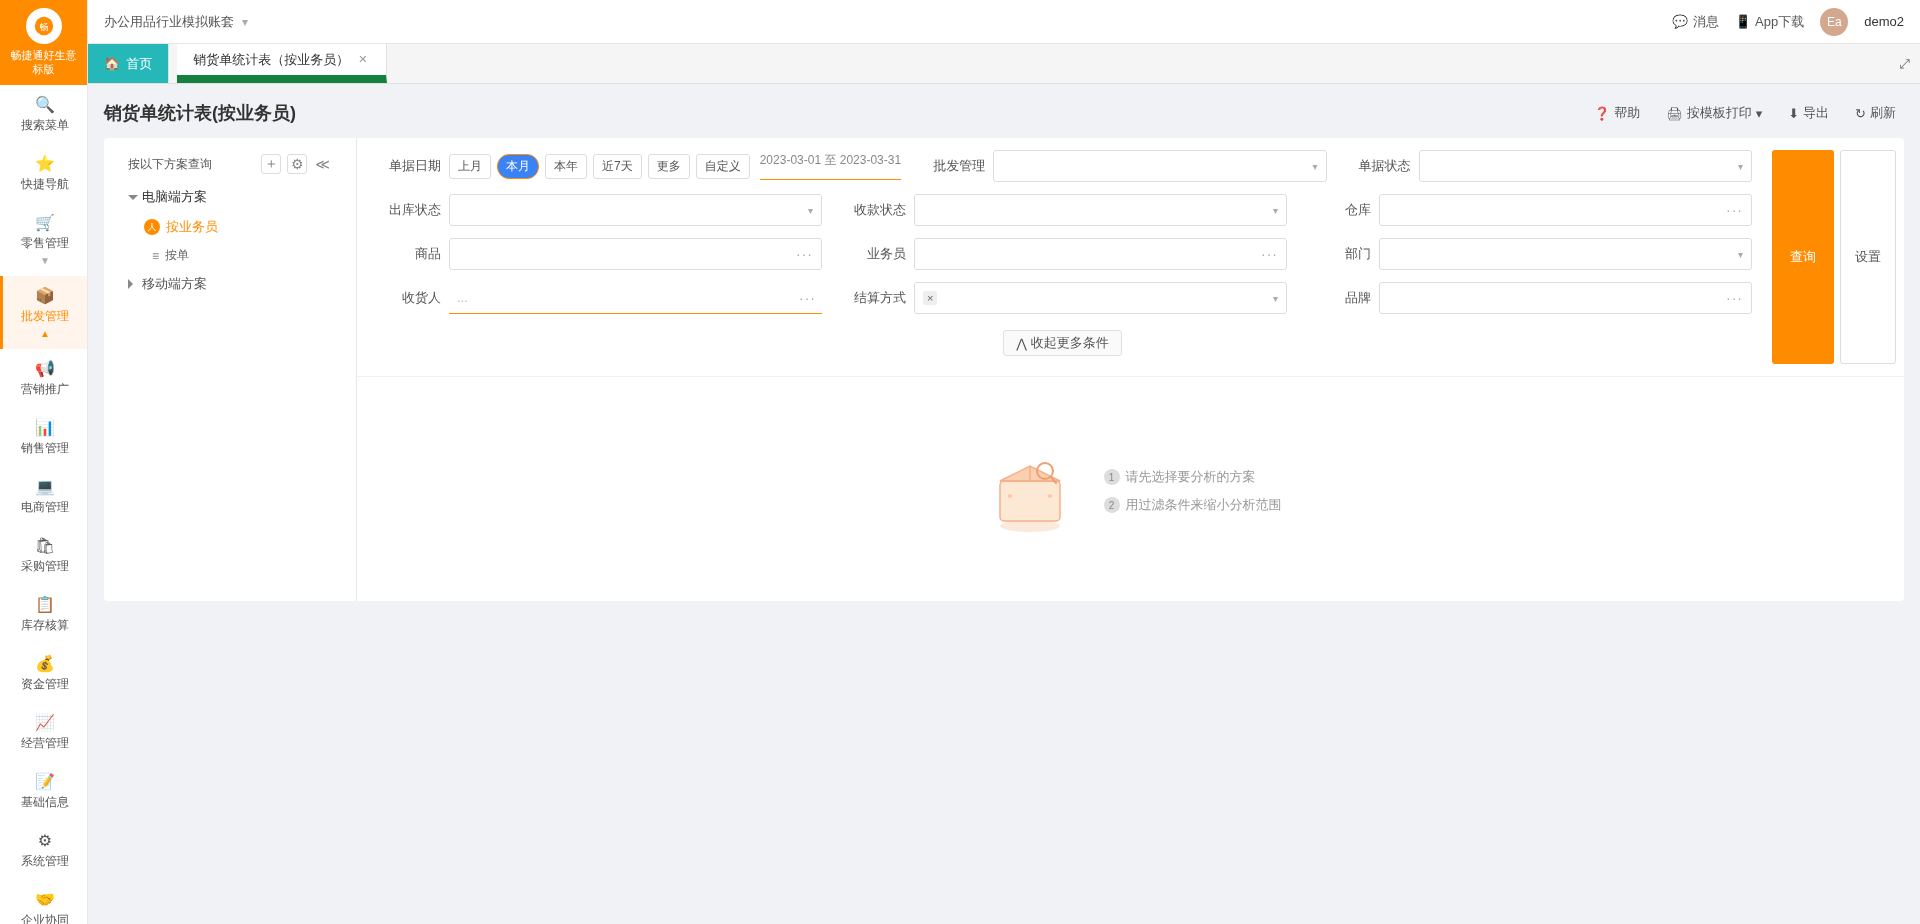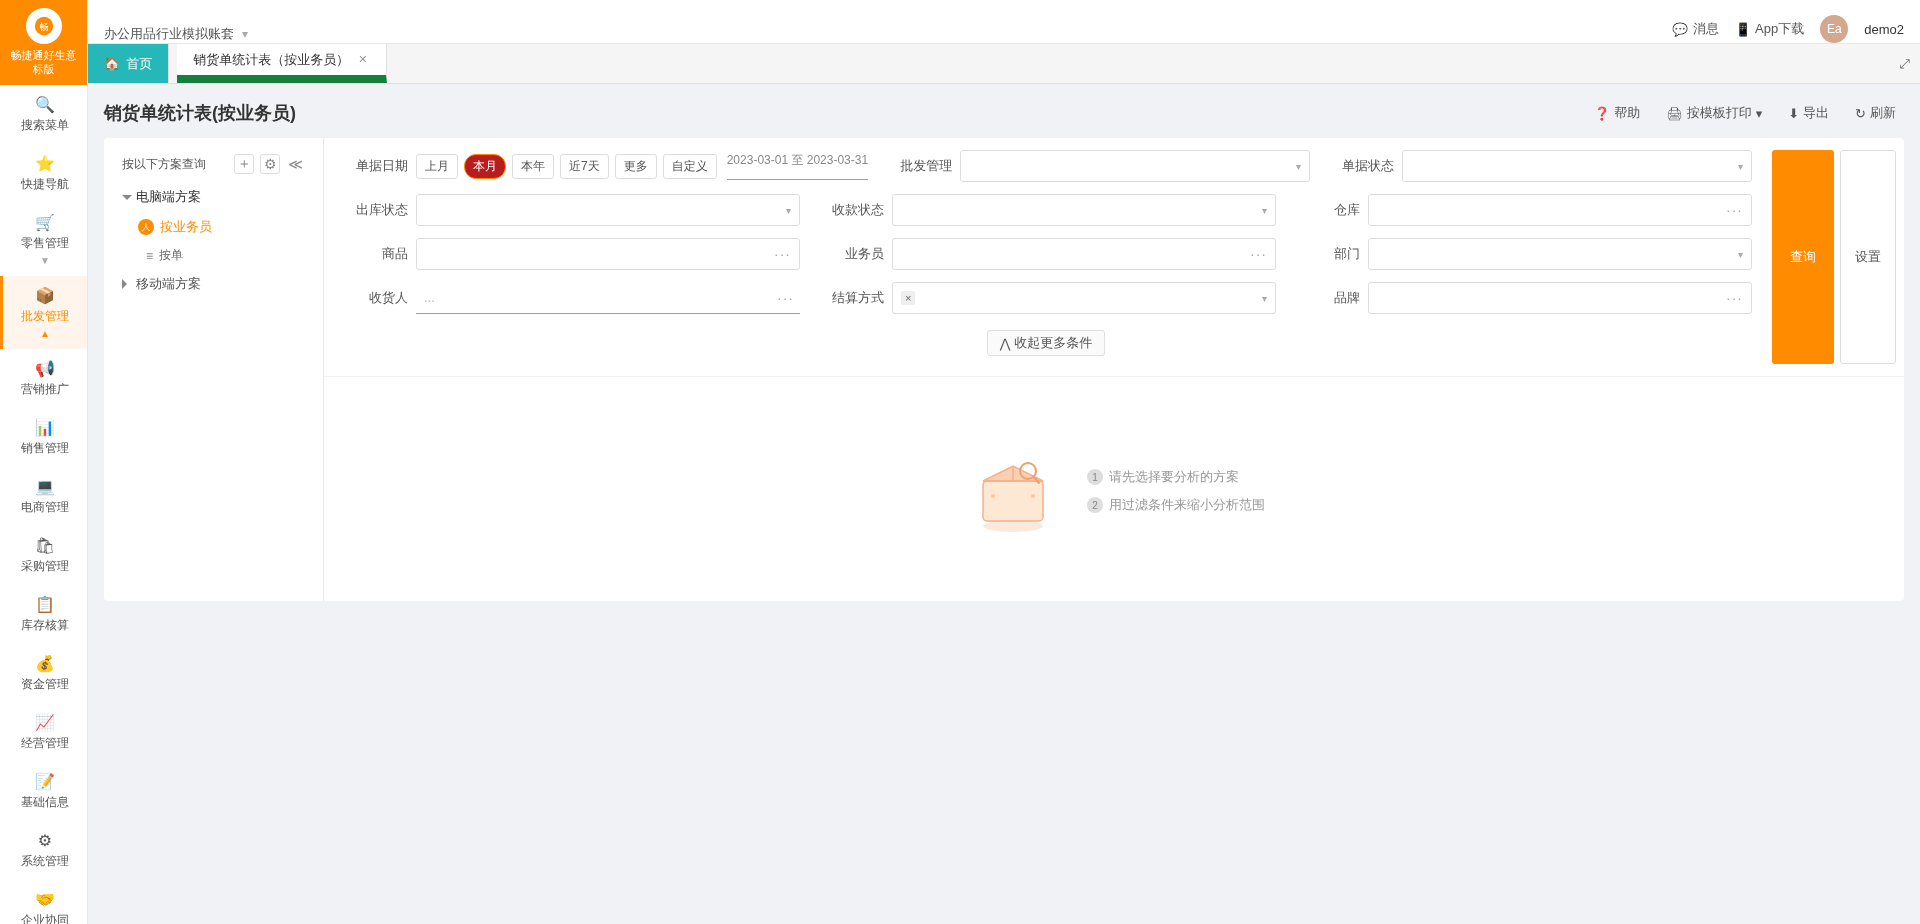--- a/index.html
+++ b/index.html
@@ -14,21 +14,21 @@
     .sidebar-nav { width: 100%; flex: 1; overflow-y: auto; }
     .sidebar-nav::-webkit-scrollbar { width: 0; }
     .sidebar-nav-item { width: 100%; padding: 10px 4px; text-align: center; cursor: pointer; color: #555; font-size: 12px; display: flex; flex-direction: column; align-items: center; gap: 3px; border-left: 3px solid transparent; }
     .sidebar-nav-item.active { color: #ff8c00; border-left-color: #ff8c00; background: #fff5ec; }
     .sidebar-nav-item .nav-icon { font-size: 16px; }
 
     
     #main { flex: 1; display: flex; flex-direction: column; height: 100%; overflow: hidden; }
 
     
-    #topbar { height: 44px; background: #fff; border-bottom: 1px solid #e8e8e8; display: flex; align-items: flex-end; padding: 0 16px; gap: 12px; justify-content: space-between; }
+    #topbar { height: 44px; background: #fff; border-bottom: 1px solid #e8e8e8; display: flex; align-items: center; padding: 0 16px; gap: 12px; justify-content: space-between; }
     #topbar-left { display: flex; align-items: center; gap: 8px; }
     #breadcrumb-text { font-size: 13px; color: #555; }
     #breadcrumb-arrow { color: #aaa; font-size: 12px; cursor: pointer; }
     #topbar-right { display: flex; align-items: center; gap: 16px; }
     .topbar-action { display: flex; align-items: center; gap: 4px; cursor: pointer; color: #555; font-size: 13px; }
     #avatar { width: 28px; height: 28px; border-radius: 50%; background: #d4a88e; display: flex; align-items: center; justify-content: center; color: #fff; font-size: 11px; overflow: hidden; }
 
     
     #tabbar { height: 40px; background: #f5f5f5; display: flex; align-items: stretch; border-bottom: 1px solid #e0e0e0; }
     .tab { display: flex; align-items: center; gap: 6px; padding: 0 16px; cursor: pointer; font-size: 13px; color: #666; border-right: 1px solid #e0e0e0; background: #f5f5f5; white-space: nowrap; }
@@ -46,21 +46,21 @@
     .page-actions { display: flex; align-items: center; gap: 10px; }
     .page-action-btn { display: flex; align-items: center; gap: 4px; color: #555; font-size: 13px; cursor: pointer; padding: 4px 8px; border-radius: 3px; }
 
     
     .content-card { background: #fff; border-radius: 4px; overflow: hidden; }
 
     
     .filter-layout { display: flex; }
 
     
-    .scheme-panel { width: 220px; border-right: 1px solid #e8e8e8; padding: 12px 6px; flex-shrink: 0; }
+    .scheme-panel { width: 253px; border-right: 1px solid #e8e8e8; padding: 12px 12px; flex-shrink: 0; }
     .scheme-header { display: flex; align-items: center; justify-content: space-between; padding: 4px 12px 8px; }
     .scheme-header-title { font-size: 12px; color: #555; }
     .scheme-header-actions { display: flex; align-items: center; gap: 6px; }
     .scheme-action-icon { width: 20px; height: 20px; display: flex; align-items: center; justify-content: center; cursor: pointer; color: #888; font-size: 14px; border: 1px solid #ddd; border-radius: 3px; }
     .scheme-collapse { cursor: pointer; color: #888; font-size: 14px; padding: 2px; }
     .scheme-group { }
     .scheme-group-header { display: flex; align-items: center; gap: 4px; padding: 6px 12px; cursor: pointer; font-size: 13px; color: #333; }
     .scheme-item { display: flex; align-items: center; gap: 6px; padding: 6px 12px 6px 28px; cursor: pointer; font-size: 13px; color: #555; }
     .scheme-item.active { color: #ff8c00; }
     .scheme-item-icon { width: 16px; height: 16px; border-radius: 50%; background: #ff8c00; color: #fff; font-size: 9px; display: flex; align-items: center; justify-content: center; flex-shrink: 0; }
@@ -74,21 +74,21 @@
     
     .filter-area { flex: 1; padding: 12px 16px; }
     .filter-row { display: flex; align-items: center; gap: 16px; margin-bottom: 12px; }
     .filter-item { display: flex; align-items: center; gap: 8px; flex: 1; }
     .filter-label { color: #555; font-size: 13px; white-space: nowrap; min-width: 56px; text-align: right; margin-left: 12px; }
     .filter-control { flex: 1; display: flex; align-items: center; position: relative; }
 
     
     .date-filter { display: flex; align-items: center; gap: 6px; width: 100%; }
     .date-btn { padding: 3px 8px; border: 1px solid #ddd; border-radius: 3px; cursor: pointer; font-size: 12px; color: #555; background: #fff; white-space: nowrap; }
-    .date-btn.active { background: #b91c1c; color: #fff; border-color: #ff8c00; border-radius: 12px; }
+    .date-btn.active { background: #3b82f6; color: #fff; border-color: #ff8c00; border-radius: 12px; }
     .date-range { font-size: 12px; color: #888; white-space: nowrap; margin-left: 4px; }
     .date-range-underline { border-bottom: 1px solid #ff8c00; padding-bottom: 10px; }
 
     
     .select-control { width: 100%; height: 32px; border: 1px solid #ddd; border-radius: 3px; display: flex; align-items: center; padding: 0 8px; background: #fff; cursor: pointer; justify-content: space-between; }
     .select-placeholder { color: #bbb; font-size: 13px; }
     .select-arrow { color: #aaa; font-size: 10px; }
     .select-dots { color: #aaa; font-size: 14px; letter-spacing: 1px; }
     .select-active-close { background: #eee; border-radius: 2px; padding: 1px 4px; cursor: pointer; color: #666; font-size: 11px; }
     .input-control { width: 100%; height: 32px; border: none; border-bottom: 1px solid #ff8c00; background: transparent; padding: 0 8px; font-size: 13px; color: #333; outline: none; }

